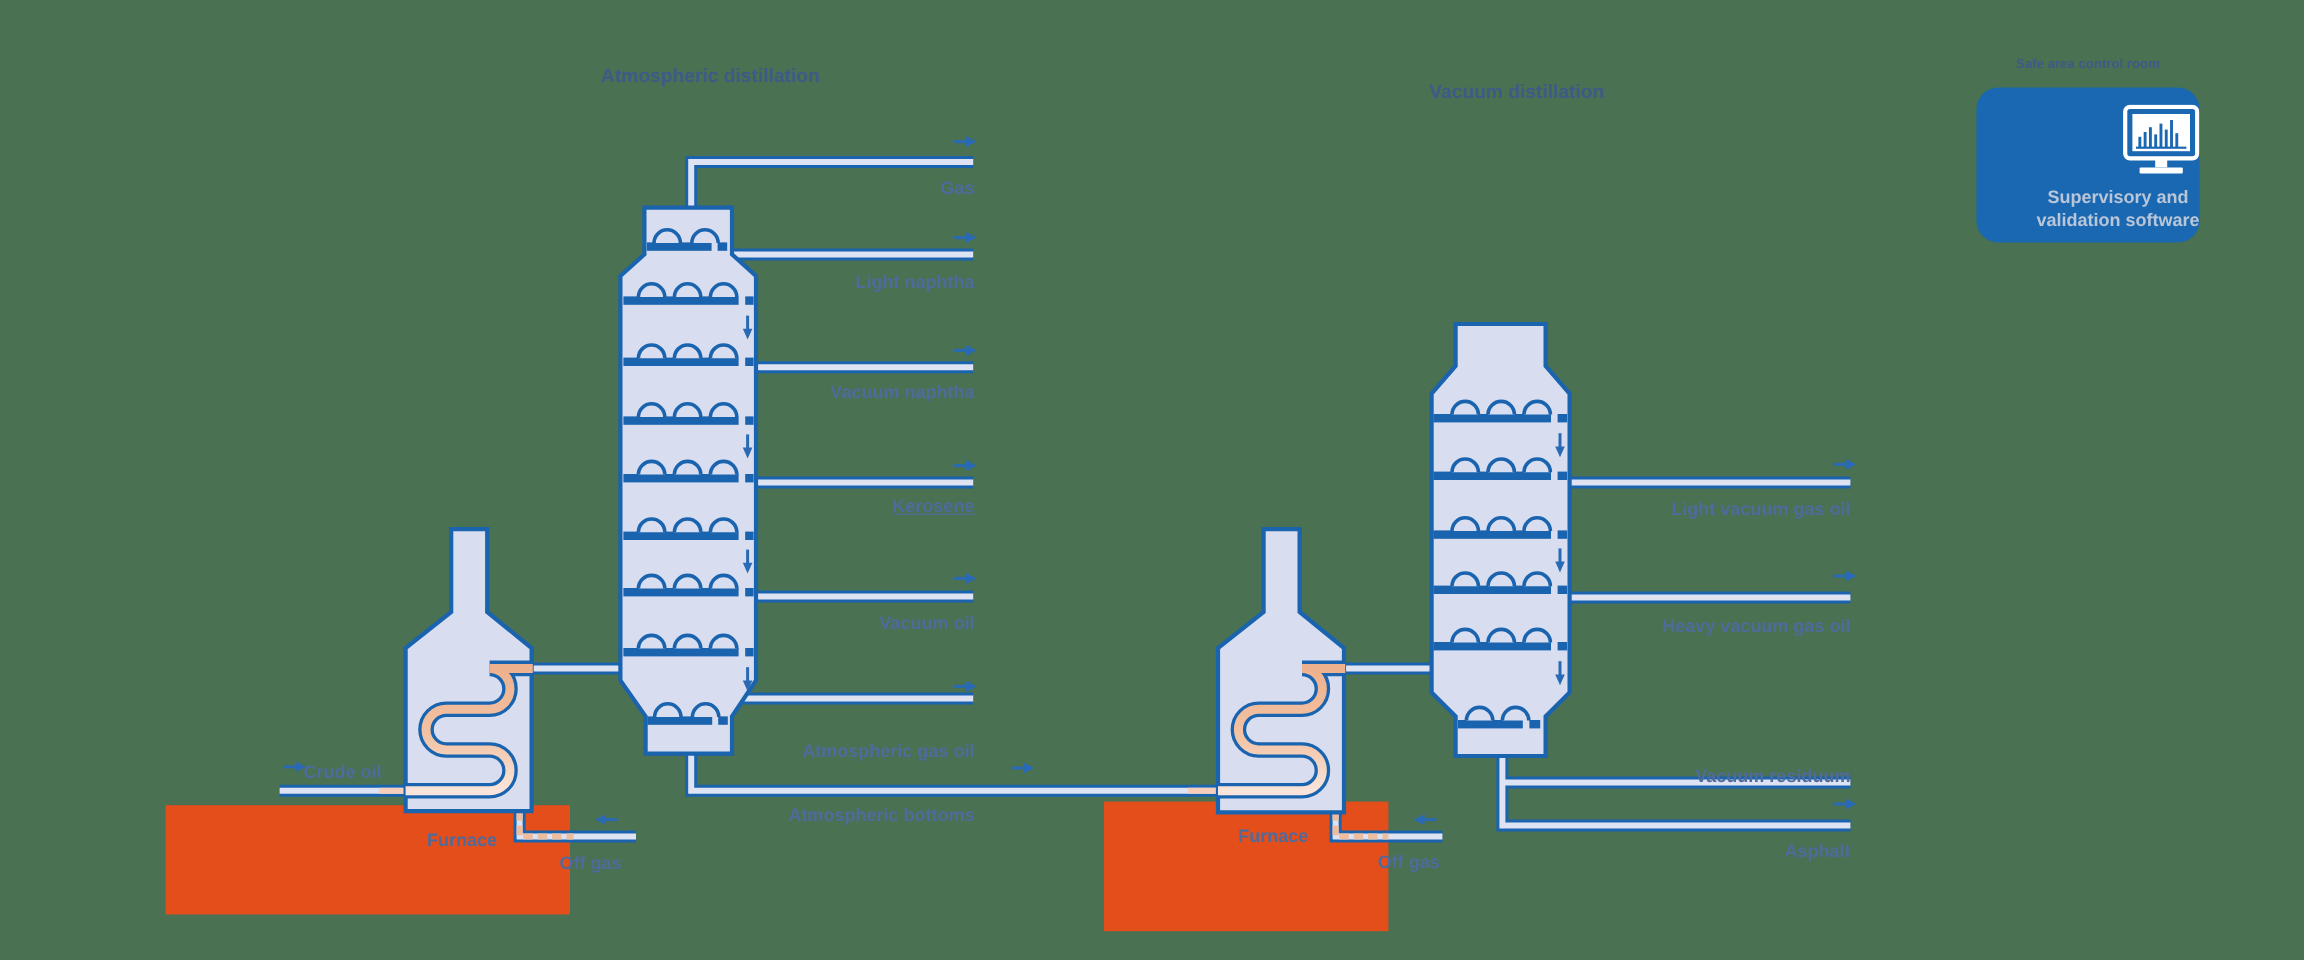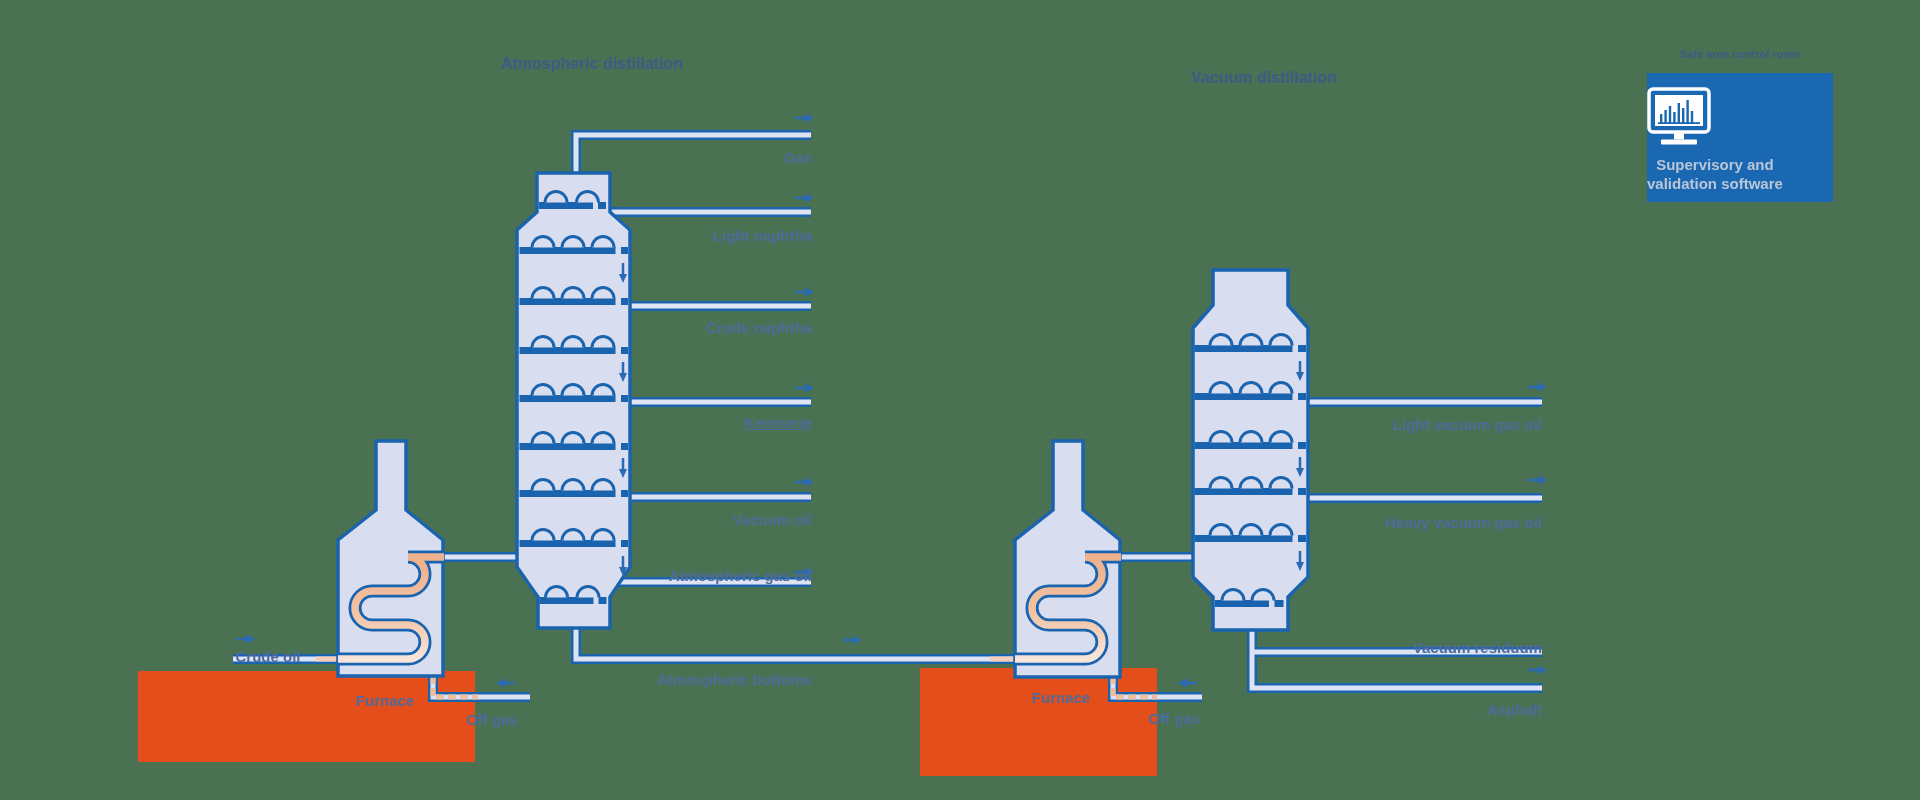--- a/index.html
+++ b/index.html
@@ -4,22 +4,22 @@
 <style>
   html,body{margin:0;padding:0;background:#4a7152;}
   .stage{position:relative;width:1920px;height:800px;background:#4a7152;overflow:hidden;
          font-family:"Liberation Sans", sans-serif;}
   .stage svg.diagram{position:absolute;left:0;top:0;}
   .lbl{position:absolute;font-weight:700;font-size:15px;color:#4e6b9c;white-space:nowrap;line-height:18px;}
   .lbl.right{text-align:right;}
   .lbl.center{text-align:center;}
   .ttl{position:absolute;font-weight:700;font-size:16px;color:#3e5a88;white-space:nowrap;
        text-align:center;line-height:20px;}
-  .control-box{position:absolute;display:flex;flex-direction:column;align-items:flex-start;
-               background:#1a68b2;}
+  .control-box{position:absolute;display:flex;flex-direction:column;align-items:flex-end;
+               background:#1a68b2;border-radius:18px;}
   .control-box .mon{margin-top:14px;}
   .control-text{margin-top:8px;text-align:center;font-weight:700;font-size:15px;
                 line-height:19px;color:#b9c6d8;}
 </style>
 </head>
 <body>
 
 <div class="stage">
 
   <svg class="diagram" width="1920" height="800" viewBox="0 0 1920 800">
@@ -180,32 +180,32 @@
       <use href="#larr" x="1179" y="683"></use>
     </g>
   </svg>
 
   <div class="ttl" style="left:442px;top:54px;width:300px;">Atmospheric distillation</div>
   <div class="ttl" style="left:1114px;top:68px;width:300px;">Vacuum distillation</div>
   <div class="ttl" style="left:1640px;top:44px;width:200px;font-size:11px;">Safe area control room</div>
 
   <div class="lbl right" style="right:1108px;top:149px;">Gas</div>
   <div class="lbl right" style="right:1108px;top:227px;">Light naphtha</div>
-  <div class="lbl right" style="right:1108px;top:319px;">Crude naphtha</div>
+  <div class="lbl right" style="right:1108px;top:319px;">Vacuum naphtha</div>
   <div class="lbl right" style="right:1108px;top:414px;text-decoration:underline;">Kerosene</div>
   <div class="lbl right" style="right:1108px;top:511px;">Vacuum oil</div>
-  <div class="lbl right" style="right:1108px;top:567px;">Atmospheric gas oil</div>
+  <div class="lbl right" style="right:1108px;top:618px;">Atmospheric gas oil</div>
   <div class="lbl right" style="right:1108px;top:671px;">Atmospheric bottoms</div>
 
   <div class="lbl right" style="right:378px;top:416px;">Light vacuum gas oil</div>
   <div class="lbl right" style="right:378px;top:514px;">Heavy vacuum gas oil</div>
   <div class="lbl right" style="right:378px;top:624px;margin-top:15px;">Vacuum residuum</div>
   <div class="lbl right" style="right:378px;top:701px;">Asphalt</div>
 
-  <div class="lbl center" style="left:218px;top:648px;width:100px;">Crude oil</div>
+  <div class="lbl center" style="left:218px;top:635px;width:100px;text-align:right;">Crude oil</div>
   <div class="lbl center" style="left:335px;top:692px;width:100px;">Furnace</div>
   <div class="lbl center" style="left:442px;top:711px;width:100px;">Off gas</div>
   <div class="lbl center" style="left:1011px;top:689px;width:100px;">Furnace</div>
   <div class="lbl center" style="left:1124px;top:710px;width:100px;">Off gas</div>
 
   <div class="control-box" style="left:1647px;top:73px;width:186px;height:129px;">
     <svg class="mon" width="64" height="60" viewBox="0 0 64 60">
       <rect x="2" y="2" width="60" height="43" rx="4" fill="none" stroke="#ffffff" stroke-width="3.5"></rect>
       <rect x="8" y="8" width="48" height="31" fill="#ffffff"></rect>
       <g fill="#1a68b2">

